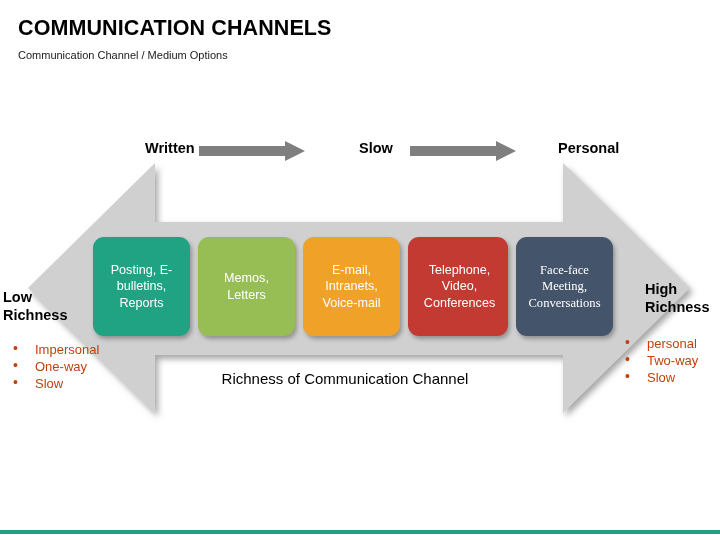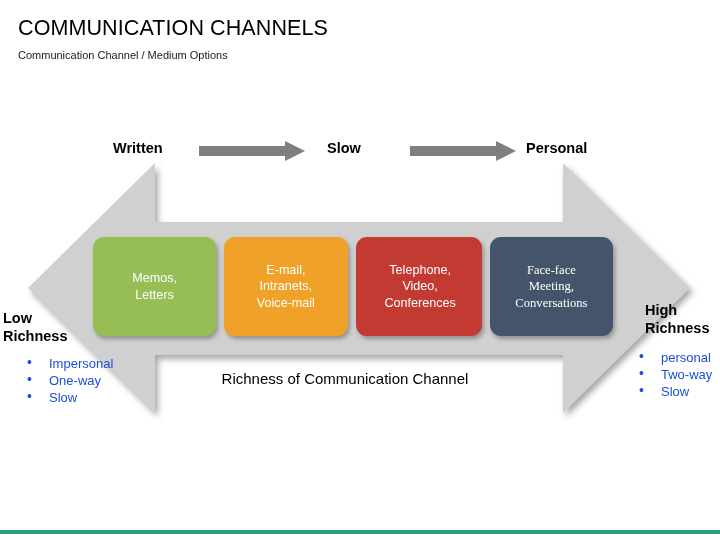--- a/index.html
+++ b/index.html
@@ -15,21 +15,21 @@
     font-family: "Liberation Sans", sans-serif;
     color: #000000;
   }
 
   
   #slide-title {
     position: absolute;
     left: 18px;
     top: 16px;
     font-size: 21.5px;
-    font-weight: normal;
+    font-weight: bold;
     letter-spacing: 0.1px;
     color: #000000;
     white-space: nowrap;
   }
   #slide-subtitle {
     position: absolute;
     left: 18px;
     top: 49px;
     font-size: 11px;
     font-weight: normal;
@@ -47,20 +47,21 @@
   }
 
   
   .phase-label {
     position: absolute;
     top: 140px;
     font-size: 14.5px;
     font-weight: bold;
     color: #000000;
     white-space: nowrap;
+    margin-left: 32px;
   }
   #phase-label-written  { left: 113px; }
   #phase-label-oral     { left: 327px; }
   #phase-label-personal { left: 526px; }
 
   .phase-arrow {
     position: absolute;
     top: 141px;
     width: 106px;
     height: 20px;
@@ -107,32 +108,31 @@
   }
 
   
   .side-heading {
     position: absolute;
     font-size: 14.5px;
     font-weight: bold;
     line-height: 18px;
     color: #000000;
     white-space: pre-line;
-    margin-top: 21px;
   }
   #low-richness-heading  { left: 3px;   top: 288px; }
   #high-richness-heading { left: 645px; top: 280px; }
 
   .side-bullets {
     position: absolute;
     font-size: 13px;
     line-height: 17px;
-    color: #1d4ed8;
+    color: #c2410c;
     list-style: none;
-    margin: 14px;
+    margin: 0;
     padding: 0;
   }
   #low-richness-bullets  { left: 10px;  top: 341px; }
   #high-richness-bullets { left: 622px; top: 335px; }
   .side-bullets li {
     position: relative;
     padding-left: 25px;
     white-space: nowrap;
   }
   .side-bullets li::before {
@@ -188,20 +188,25 @@
 
   <div class="phase-label" id="phase-label-oral">Slow</div>
 
   <svg class="phase-arrow" id="phase-arrow-2" viewBox="0 0 106 20" xmlns="http://www.w3.org/2000/svg">
     <polygon points="0,5 86,5 86,0 106,10 86,20 86,15 0,15" fill="#7F7F7F"></polygon>
   </svg>
 
   <div class="phase-label" id="phase-label-personal">Personal</div>
 
   <div id="channel-box-row">
+    <div class="channel-box" style="background: rgb(31, 163, 131);">
+      <span class="channel-box-label">Posting, E-
+bulletins,
+Reports</span>
+    </div>
     <div class="channel-box" style="background: rgb(150, 190, 85);">
       <span class="channel-box-label">Memos,
 Letters</span>
     </div>
     <div class="channel-box" style="background: rgb(240, 161, 40);">
       <span class="channel-box-label">E-mail,
 Intranets,
 Voice-mail</span>
     </div>
     <div class="channel-box" style="background: rgb(194, 58, 49); padding-left: 8px;">

